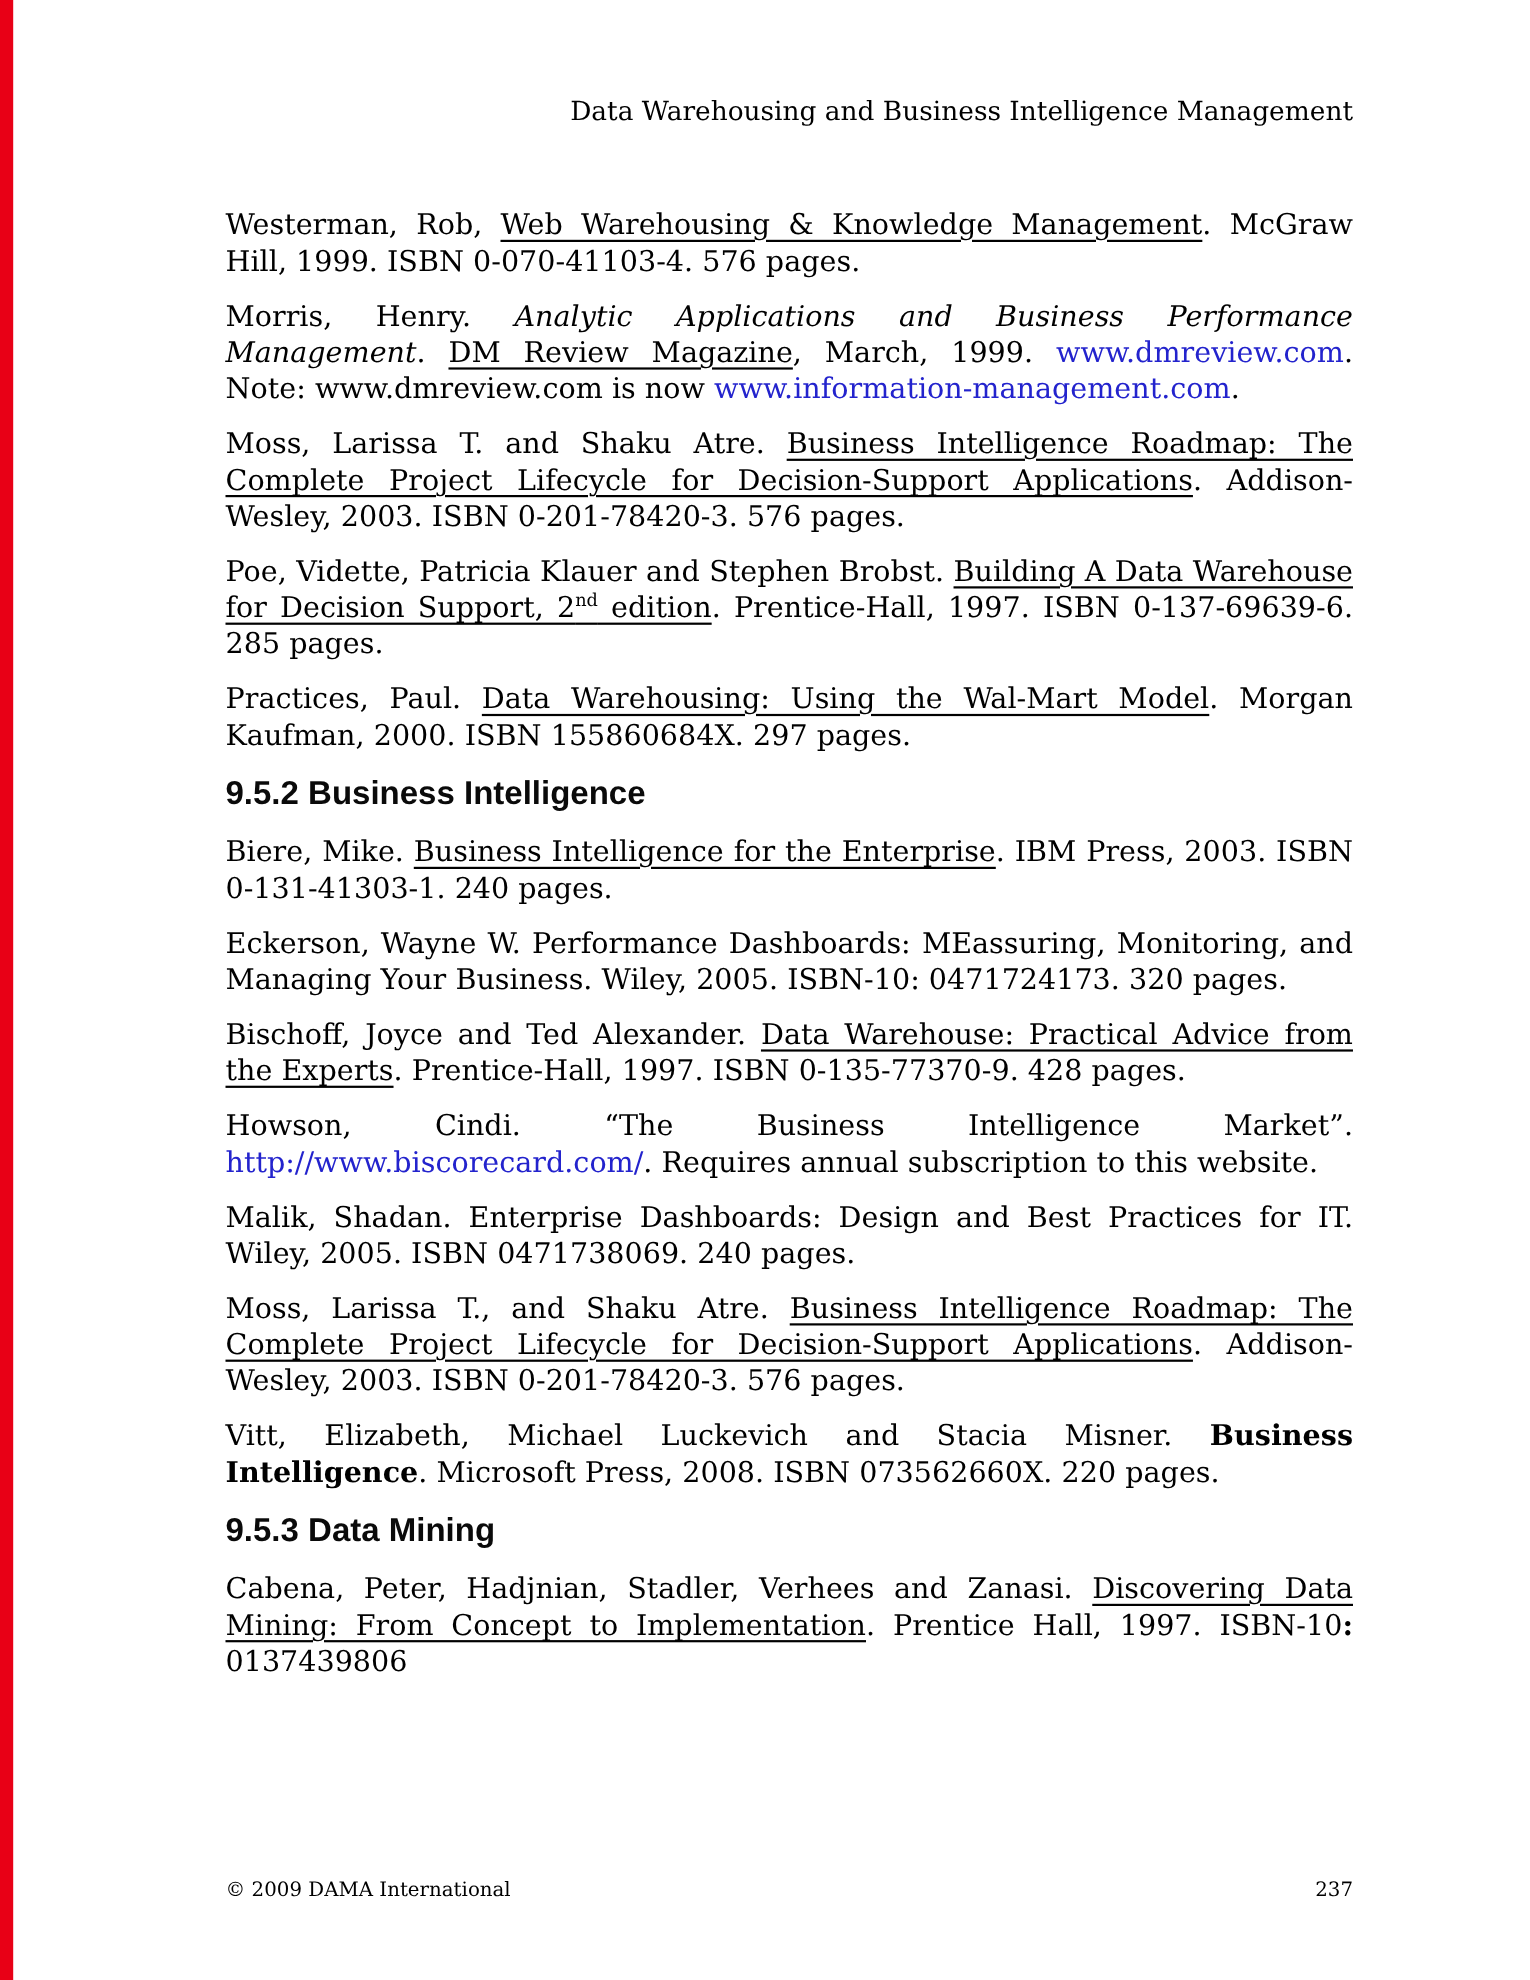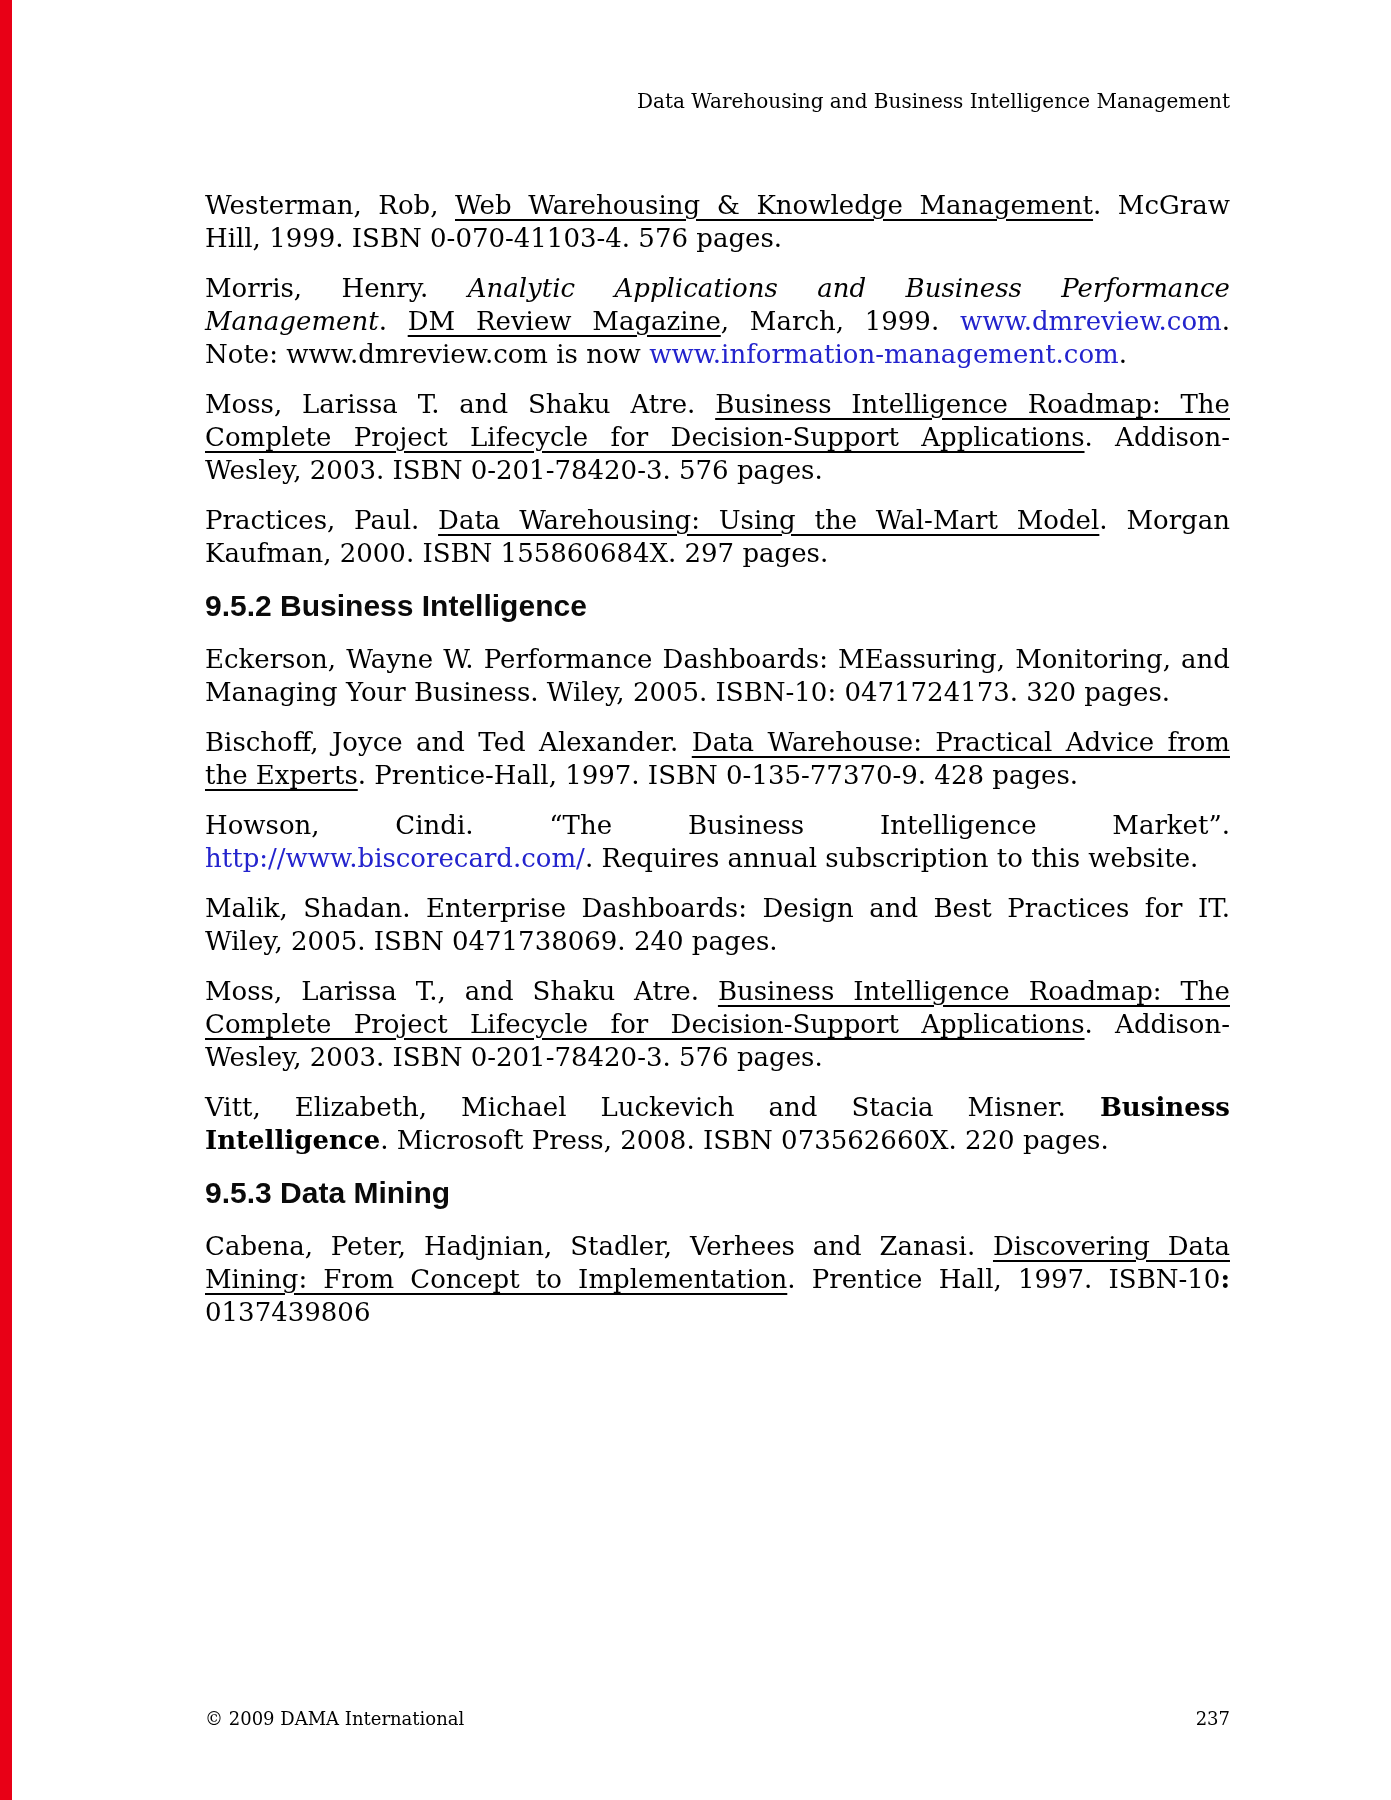--- a/index.html
+++ b/index.html
@@ -17,21 +17,21 @@
     background: var(--stripe, #e80016);
   }
   .content {
     position: absolute; left: 205px; top: 0;
     width: 1025px;
   }
   .running-header {
     padding-top: 85px;
     margin-bottom: 71px;
     text-align: right;
-    font-size: 20px;
+    font-size: 24px;
     line-height: 33px;
     white-space: nowrap;
   }
   .entry {
     font-size: 26px;
     line-height: 33px;
     text-align: justify;
     margin: 0 0 17px 0;
   }
   .sec-h {
@@ -71,22 +71,24 @@
 
 <div class="stripe"></div>
 
 <div class="content">
   <div class="running-header">Data Warehousing and Business Intelligence Management</div>
 
   <div>
       <p class="entry"><span>Westerman, Rob, </span><span class="rs-u">Web Warehousing &amp; Knowledge Management</span><span>. McGraw Hill, 1999. ISBN 0-070-41103-4. 576 pages.</span></p>
       <p class="entry"><span>Morris, Henry. </span><span class="rs-i">Analytic Applications and Business Performance Management</span><span>. </span><span class="rs-u">DM Review Magazine</span><span>, March, 1999. </span><span class="rs-a">www.dmreview.com</span><span>. Note: www.dmreview.com is now </span><span class="rs-a">www.information-management.com</span><span>.</span></p>
       <p class="entry"><span>Moss, Larissa T. and Shaku Atre. </span><span class="rs-u">Business Intelligence Roadmap: The Complete Project Lifecycle for Decision-Support Applications</span><span>. Addison-Wesley, 2003. ISBN 0-201-78420-3. 576 pages.</span></p>
+      <p class="entry"><span>Poe, Vidette, Patricia Klauer and Stephen Brobst. </span><span class="rs-u"><span>Building A Data Warehouse for Decision Support, 2</span><sup class="rs-sup">nd</sup><span> edition</span></span><span>. Prentice-Hall, 1997. ISBN 0-137-69639-6. 285 pages.</span></p>
       <p class="entry"><span>Practices, Paul. </span><span class="rs-u">Data Warehousing: Using the Wal-Mart Model</span><span>. Morgan Kaufman, 2000. ISBN 155860684X. 297 pages.</span></p>
       <h2 class="sec-h">9.5.2 Business Intelligence</h2>
+      <p class="entry"><span>Biere, Mike. </span><span class="rs-u">Business Intelligence for the Enterprise</span><span>. IBM Press, 2003. ISBN 0-131-41303-1. 240 pages.</span></p>
       <p class="entry"><span>Eckerson, Wayne W. Performance Dashboards: MEassuring, Monitoring, and Managing Your Business. Wiley, 2005. ISBN-10: 0471724173. 320 pages.</span></p>
       <p class="entry"><span>Bischoff, Joyce and Ted Alexander. </span><span class="rs-u">Data Warehouse: Practical Advice from the Experts</span><span>. Prentice-Hall, 1997. ISBN 0-135-77370-9. 428 pages.</span></p>
       <p class="entry"><span>Howson, Cindi. “The Business Intelligence Market”. </span><span class="rs-a">http://www.biscorecard.com/</span><span>. Requires annual subscription to this website.</span></p>
       <p class="entry"><span>Malik, Shadan. Enterprise Dashboards: Design and Best Practices for IT. Wiley, 2005. ISBN 0471738069. 240 pages.</span></p>
       <p class="entry"><span>Moss, Larissa T., and Shaku Atre. </span><span class="rs-u">Business Intelligence Roadmap: The Complete Project Lifecycle for Decision-Support Applications</span><span>. Addison-Wesley, 2003. ISBN 0-201-78420-3. 576 pages.</span></p>
       <p class="entry"><span>Vitt, Elizabeth, Michael Luckevich and Stacia Misner. </span><span class="rs-b">Business Intelligence</span><span>. Microsoft Press, 2008. ISBN 073562660X. 220 pages.</span></p>
       <h2 class="sec-h">9.5.3 Data Mining</h2>
       <p class="entry"><span>Cabena, Peter, Hadjnian, Stadler, Verhees and Zanasi. </span><span class="rs-u">Discovering Data Mining: From Concept to Implementation</span><span>. Prentice Hall, 1997. ISBN-10</span><span class="rs-b">:</span><span> 0137439806</span></p>
     </div>
 </div>

